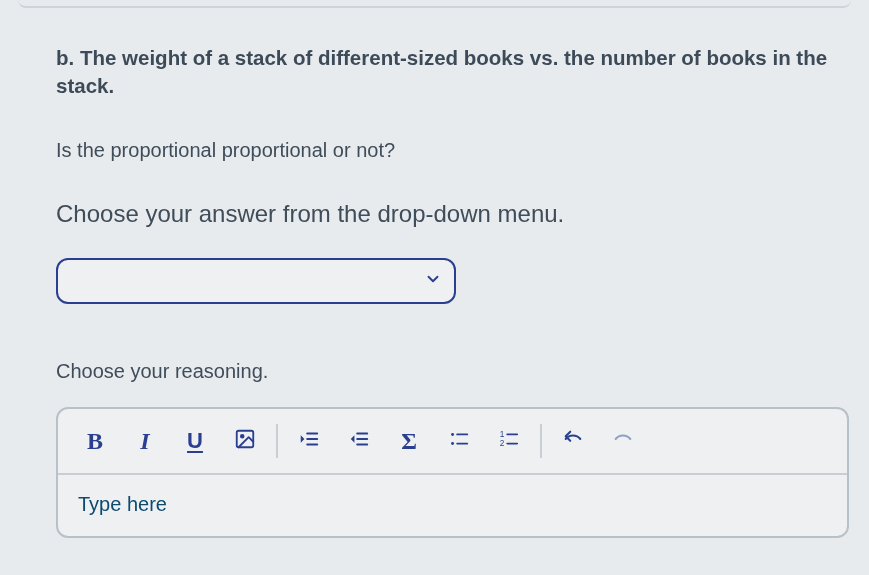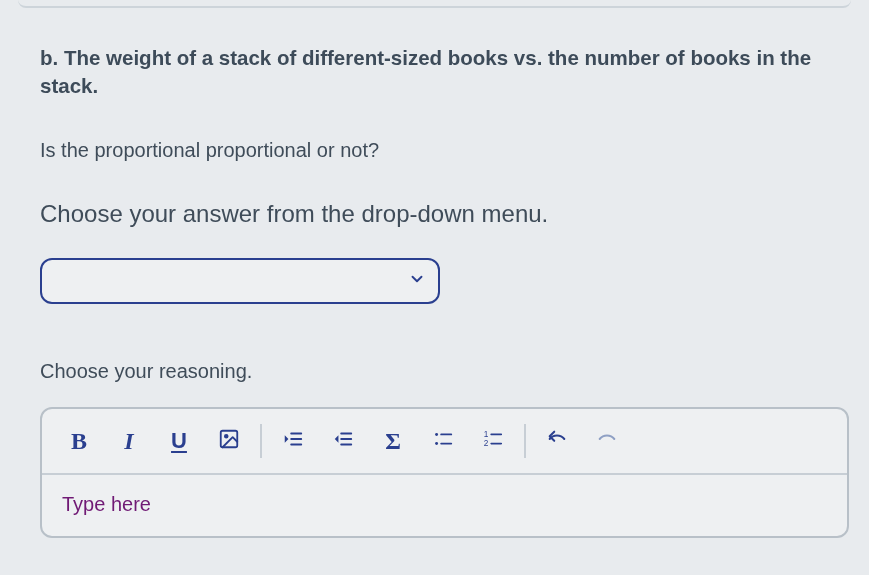--- a/index.html
+++ b/index.html
@@ -12,21 +12,21 @@
     overflow: hidden;
     color: #3a4754;
   }
   .top-divider {
     height: 8px;
     border-bottom: 2px solid #cdd4da;
     margin: 0 18px 0 18px;
     border-radius: 0 0 14px 14px;
   }
   .content {
-    padding: 36px 18px 0 40px;
+    padding: 36px 18px 0 56px;
   }
   .question-line {
     font-size: 20.5px;
     font-weight: 600;
     color: #3d4b59;
     margin-bottom: 40px;
     line-height: 1.35;
   }
   .sub-question {
     font-size: 20px;
@@ -103,21 +103,21 @@
     margin: 0 6px;
   }
   .bold-g { font-weight: 800; font-size: 24px; color:#2a3f8f; font-family: Georgia, serif;}
   .italic-g { font-weight: 800; font-style: italic; font-size: 24px; color:#2a3f8f; font-family: Georgia, serif;}
   .underline-g { font-weight: 700; font-size: 22px; color:#2a3f8f; text-decoration: underline; text-underline-offset: 3px;}
   .sigma-g { font-weight: 800; font-size: 24px; color:#2a3f8f; font-family: Georgia, serif;}
   .editor-body {
     padding: 18px 20px 20px 20px;
     min-height: 46px;
     font-size: 20px;
-    color: #701a75;
+    color: #0c4a6e;
     outline: none;
   }
 </style>
 </head>
 <body>
 
 <div class="top-divider"></div>
 
 <div class="content">
 

